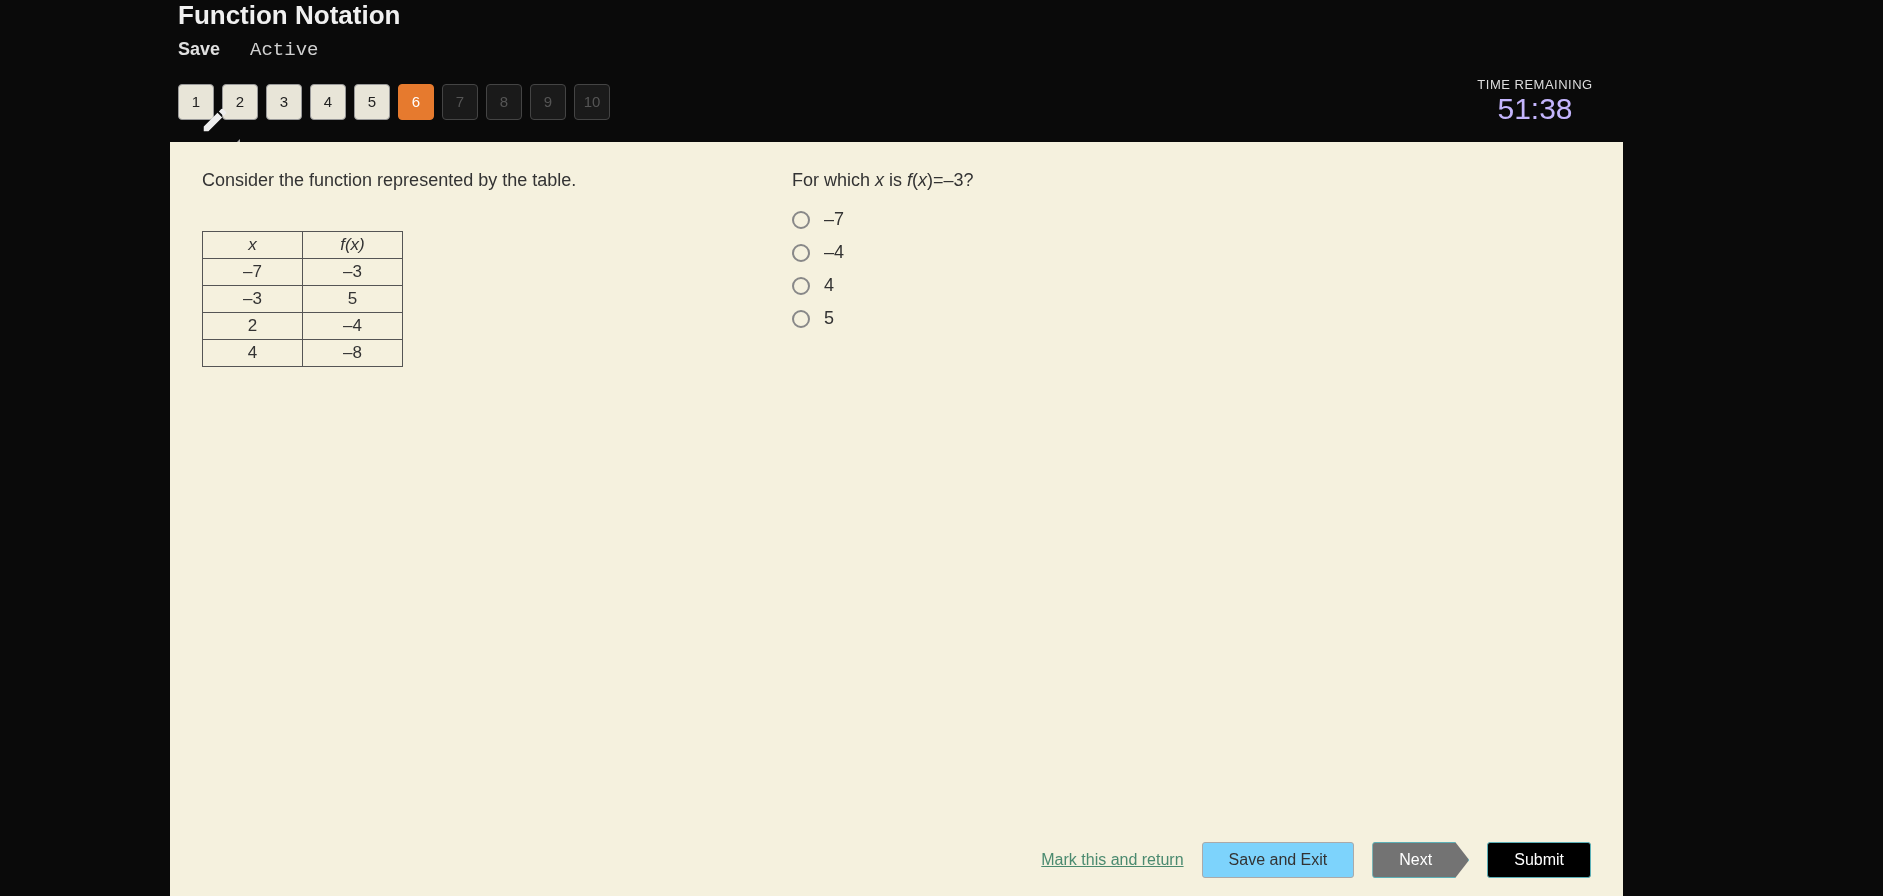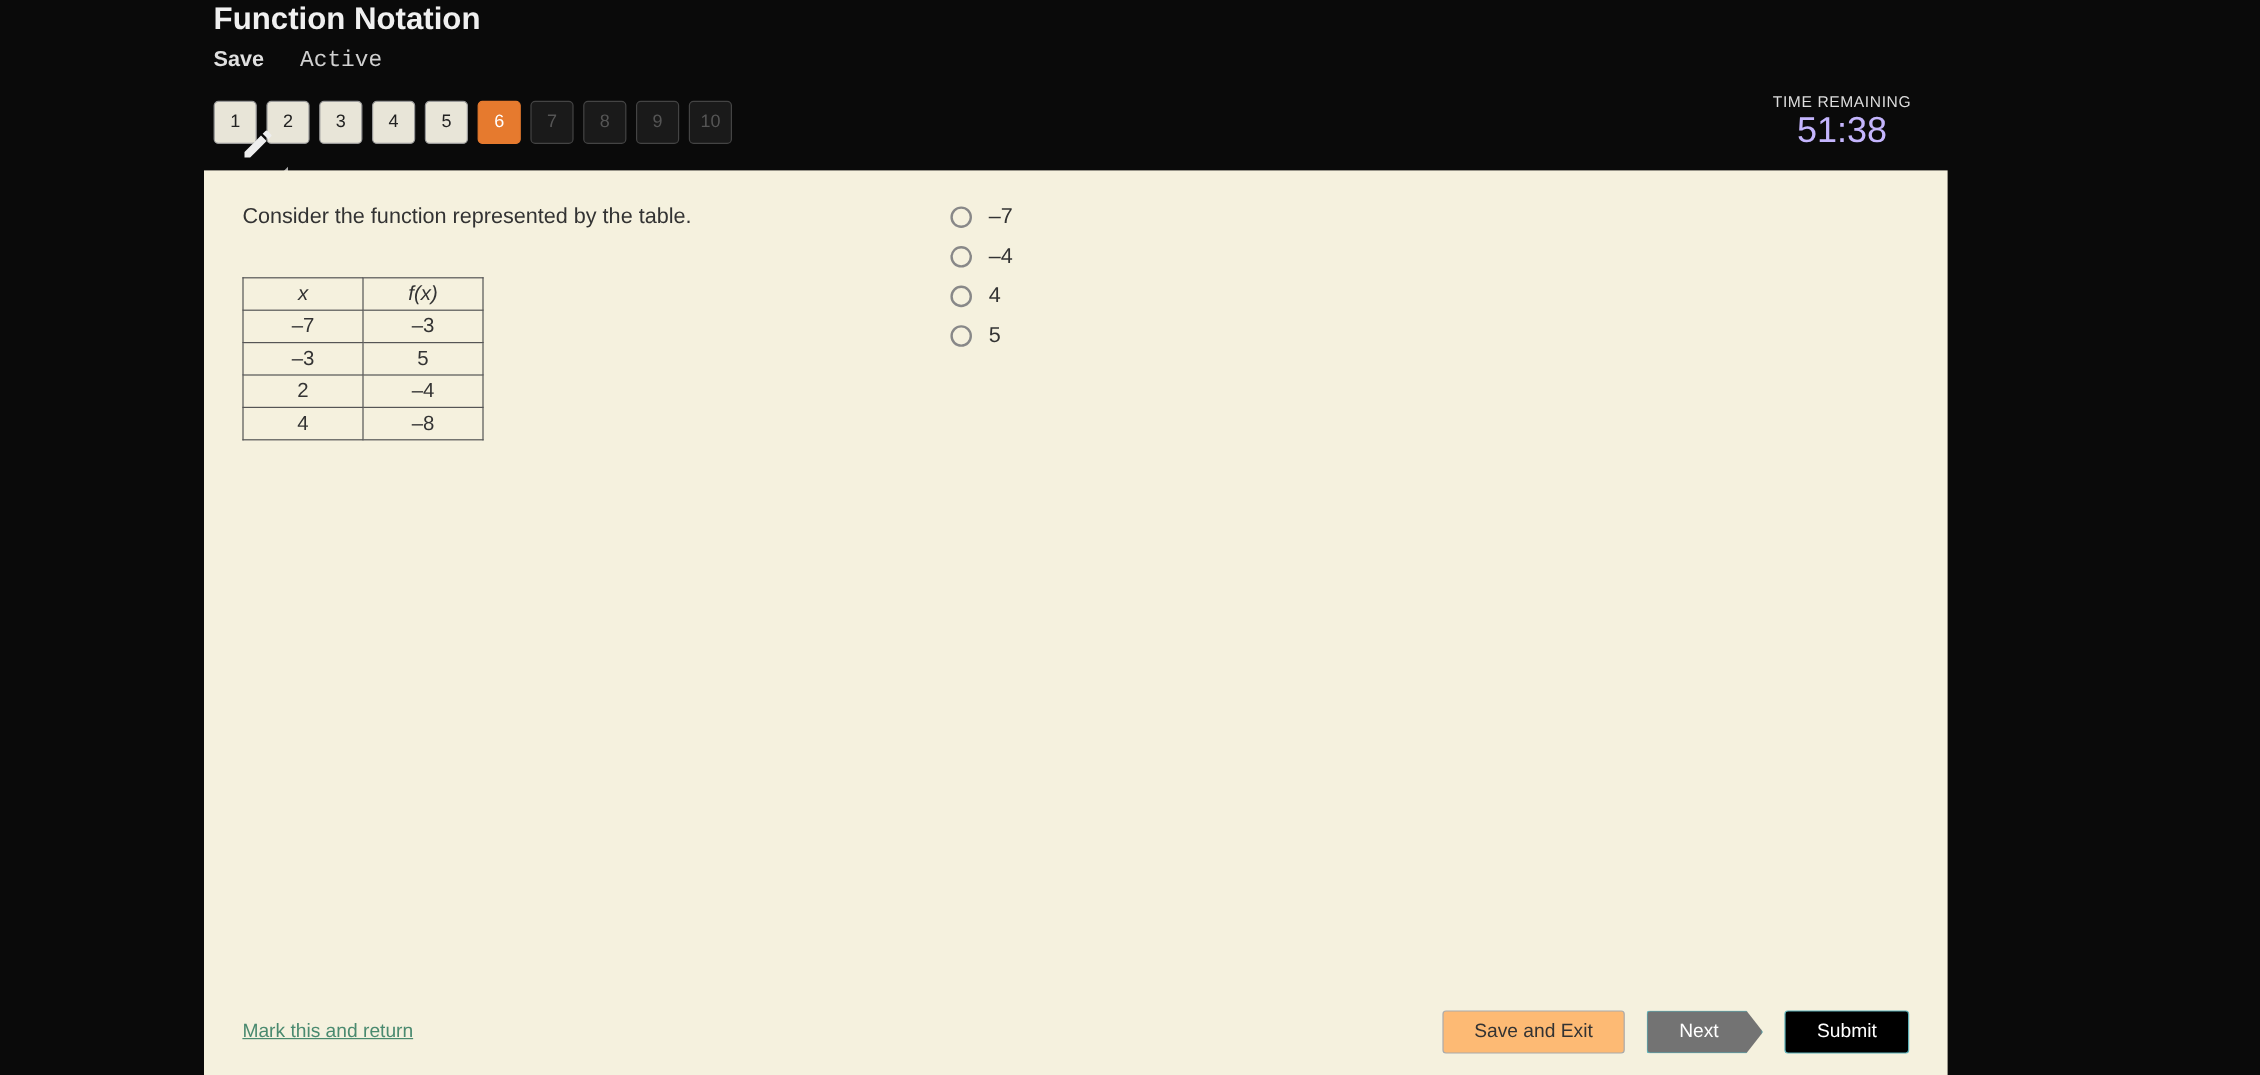--- a/index.html
+++ b/index.html
@@ -157,29 +157,30 @@
       align-items: center;
       padding: 14px 0 18px 0;
       gap: 18px;
     }
     .mark-return {
       color: #4a8a6f;
       text-decoration: underline;
       font-size: 16px;
       cursor: pointer;
       flex: 1;
+      text-align: right;
     }
     .btn {
       padding: 8px 26px;
       font-size: 16px;
       border-radius: 3px;
       cursor: pointer;
       border: 1px solid #aaa;
     }
-    .btn-save { background: #fdba74; color: #333; }
+    .btn-save { background: #7dd3fc; color: #333; }
     .btn-next {
       background: #737373;
       color: #fff;
       border: 1px solid #5bb0b7;
       position: relative;
       padding-right: 36px;
       clip-path: polygon(0 0, calc(100% - 14px) 0, 100% 50%, calc(100% - 14px) 100%, 0 100%);
     }
     .btn-submit { background: #000000; color: #fff; border: 1px solid #5bb0b7; }
     .cursor-arrow {
@@ -284,20 +285,23 @@
               </tr>
               <tr>
                 <td>4</td>
                 <td>–8</td>
               </tr>
             </tbody>
           </table>
         </div>
 
         <div class="right-col">
+          <div class="question-text">
+            For which <em>x</em> is <em>f</em>(<em>x</em>)=–3?
+          </div>
           <div class="choices">
             <div class="choice">
               <span class="radio"></span>
               <span class="label">–7</span>
             </div>
             <div class="choice">
               <span class="radio"></span>
               <span class="label">–4</span>
             </div>
             <div class="choice">

